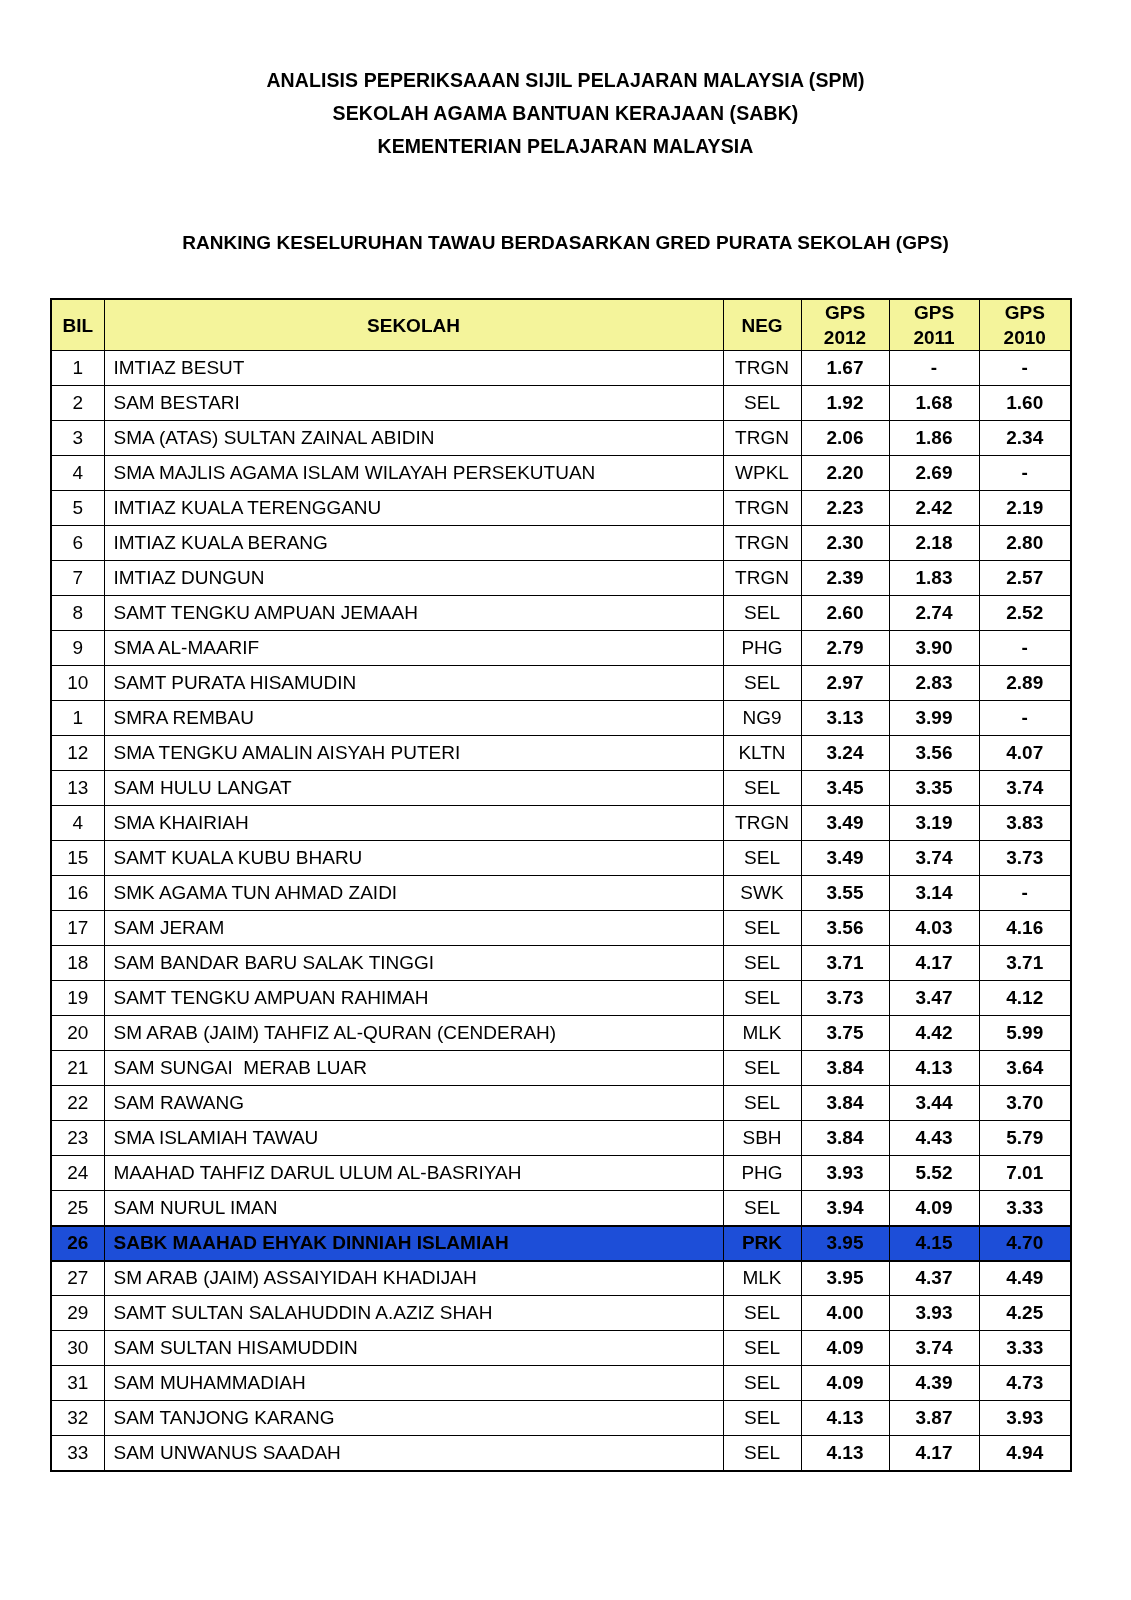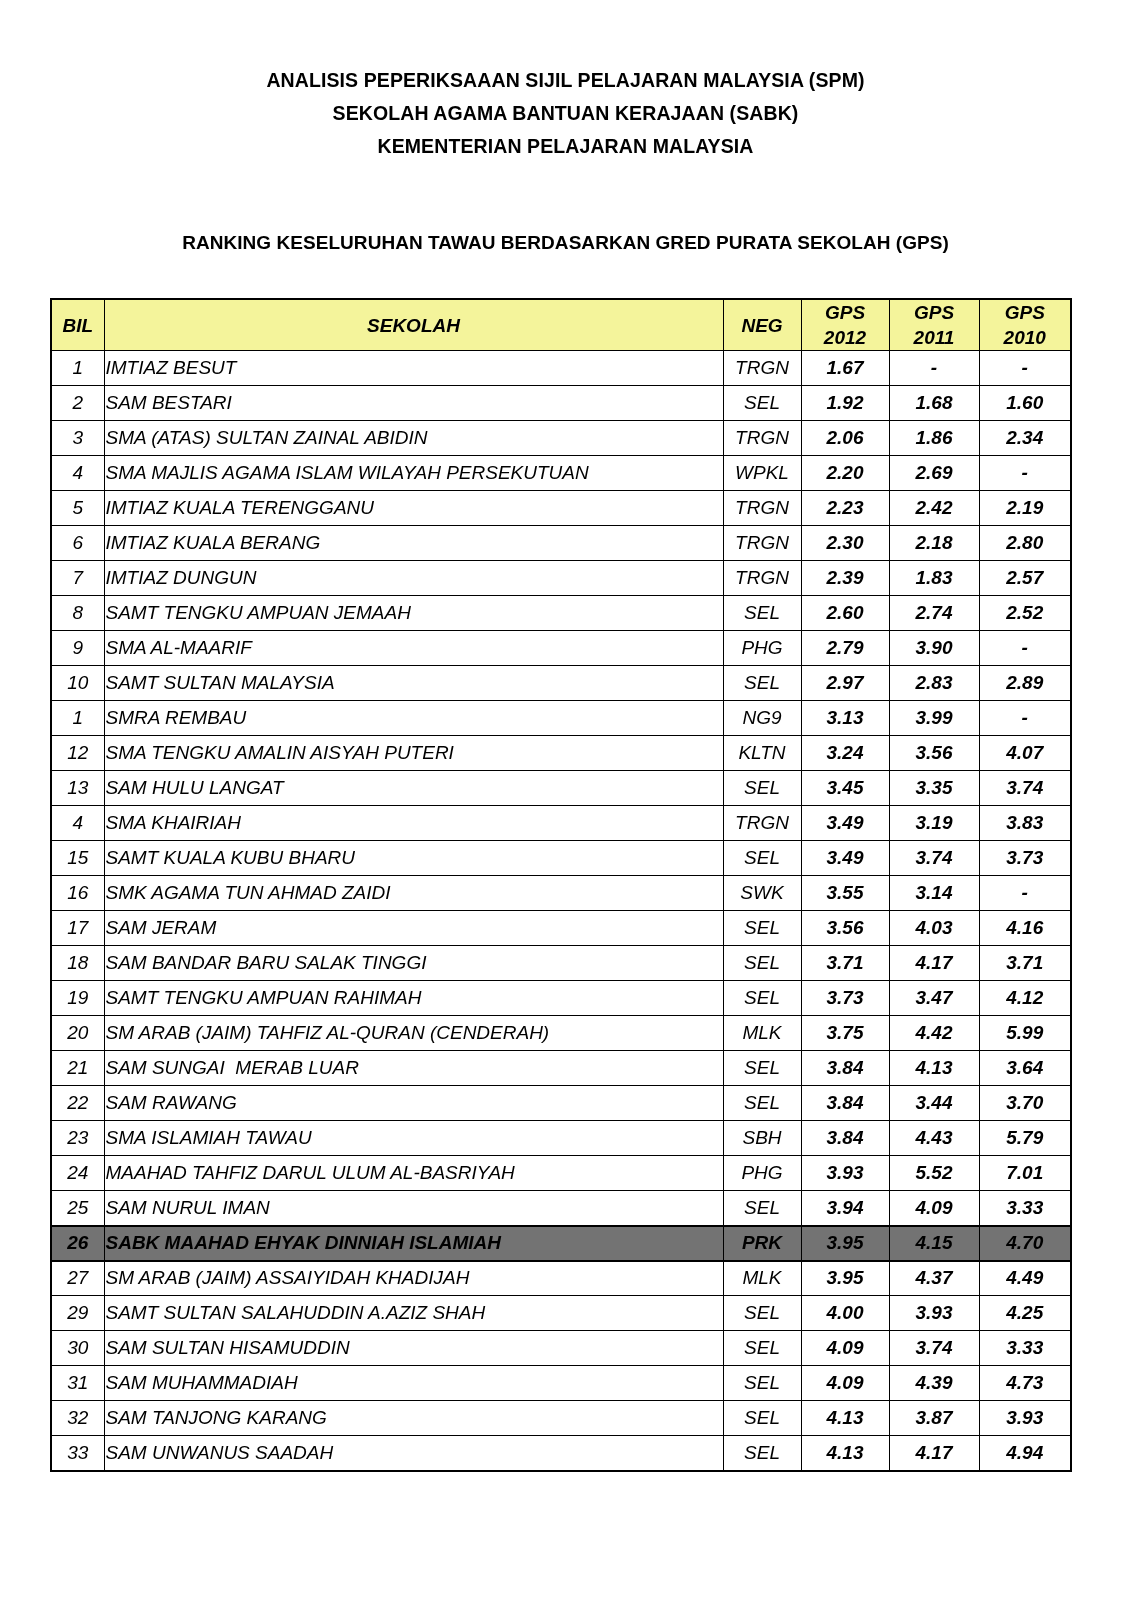--- a/index.html
+++ b/index.html
@@ -46,21 +46,20 @@
   
   .table-wrap {
     margin: 44px 0 0 50px;
     width: 1020px;
   }
   table.rank {
     border-collapse: collapse;
     table-layout: fixed;
     width: 1020px;
     border: 2.5px solid #000;
-    font-style: italic;
   }
   table.rank col.c-bil    { width: 53px; }
   table.rank col.c-sek    { width: 619px; }
   table.rank col.c-neg    { width: 78px; }
   table.rank col.c-g2012  { width: 88px; }
   table.rank col.c-g2011  { width: 90px; }
   table.rank col.c-g2010  { width: 92px; }
 
   table.rank th, table.rank td {
     border: 1.5px solid #000;
@@ -85,35 +84,35 @@
 
   
   tbody td.bil {
     text-align: center;
     vertical-align: middle;
     font-weight: normal;
   }
   tbody td.sekolah {
     text-align: left;
     vertical-align: middle;
-    padding-left: 1px;
+    padding-left: 9px;
     white-space: pre;
   }
   tbody td.neg {
     text-align: center;
     vertical-align: middle;
   }
   tbody td.gps {
     text-align: center;
     vertical-align: middle;
     font-weight: bold;
   }
 
   tbody tr.highlight td {
-    background: #737373;
+    background: #1d4ed8;
     border-top: 2.5px solid #000;
     border-bottom: 2.5px solid #000;
   }
   tbody tr.highlight td.gps,
   tbody tr.highlight td.sekolah,
   tbody tr.highlight td.neg,
   tbody tr.highlight td.bil {
     font-weight: bold;
   }
   tbody tr.highlight td.sekolah { font-weight: bold; }
@@ -230,21 +229,21 @@
           <tr>
             <td class="bil">9</td>
             <td class="sekolah">SMA AL-MAARIF</td>
             <td class="neg">PHG</td>
             <td class="gps">2.79</td>
             <td class="gps">3.90</td>
             <td class="gps">-</td>
           </tr>
           <tr>
             <td class="bil">10</td>
-            <td class="sekolah">SAMT SULTAN MALAYSIA</td>
+            <td class="sekolah">SAMT PURATA HISAMUDIN</td>
             <td class="neg">SEL</td>
             <td class="gps">2.97</td>
             <td class="gps">2.83</td>
             <td class="gps">2.89</td>
           </tr>
           <tr>
             <td class="bil">1</td>
             <td class="sekolah">SMRA REMBAU</td>
             <td class="neg">NG9</td>
             <td class="gps">3.13</td>

